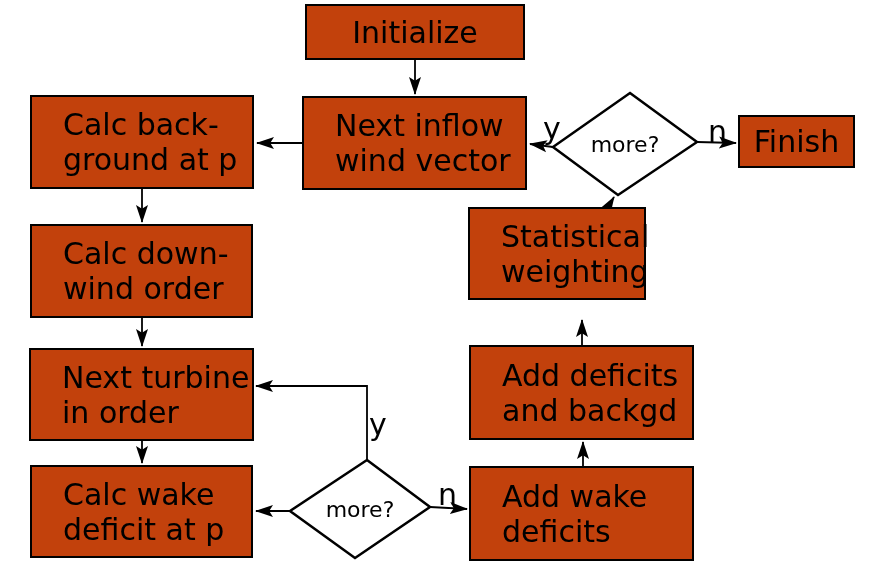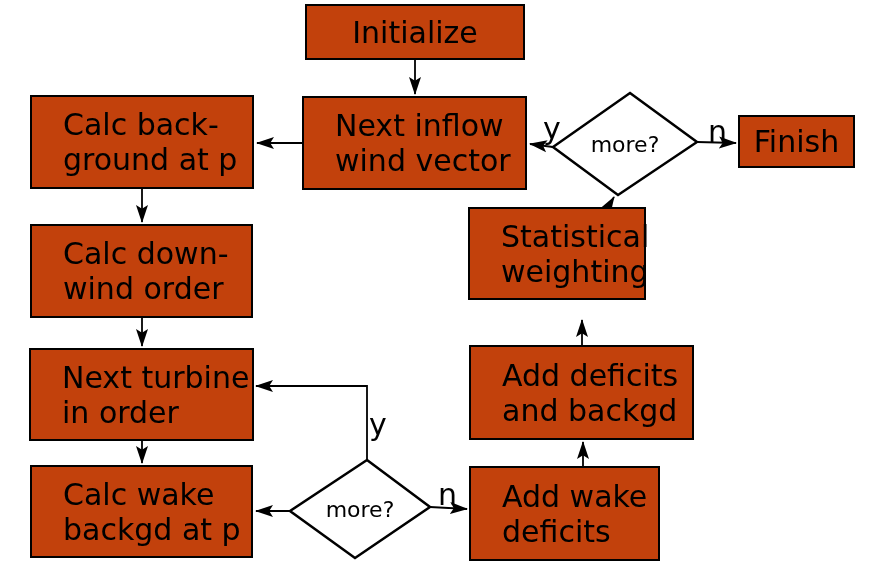--- a/index.html
+++ b/index.html
@@ -71,24 +71,24 @@
 wind order</span>
   </div>
 
   <div class="node" style="left:29px;top:348px;width:225px;height:93px">
     <span>Next turbine
 in order</span>
   </div>
 
   <div class="node" style="left:30px;top:465px;width:223px;height:93px">
     <span>Calc wake
-backgd at p</span>
+deficit at p</span>
   </div>
 
-  <div class="node" style="left:469px;top:466px;width:191px;height:95px">
+  <div class="node" style="left:469px;top:466px;width:225px;height:95px">
     <span>Add wake
 deficits</span>
   </div>
 
   <div class="node" style="left:469px;top:345px;width:225px;height:95px">
     <span>Add deficits
 and backgd</span>
   </div>
 
   <div class="node" style="left:468px;top:207px;width:178px;height:93px">

